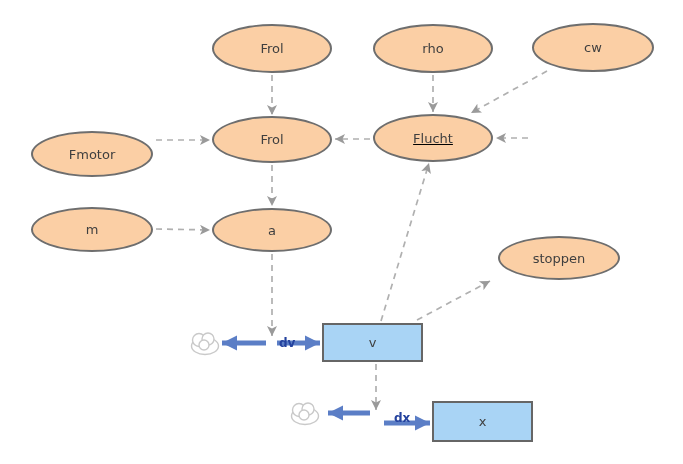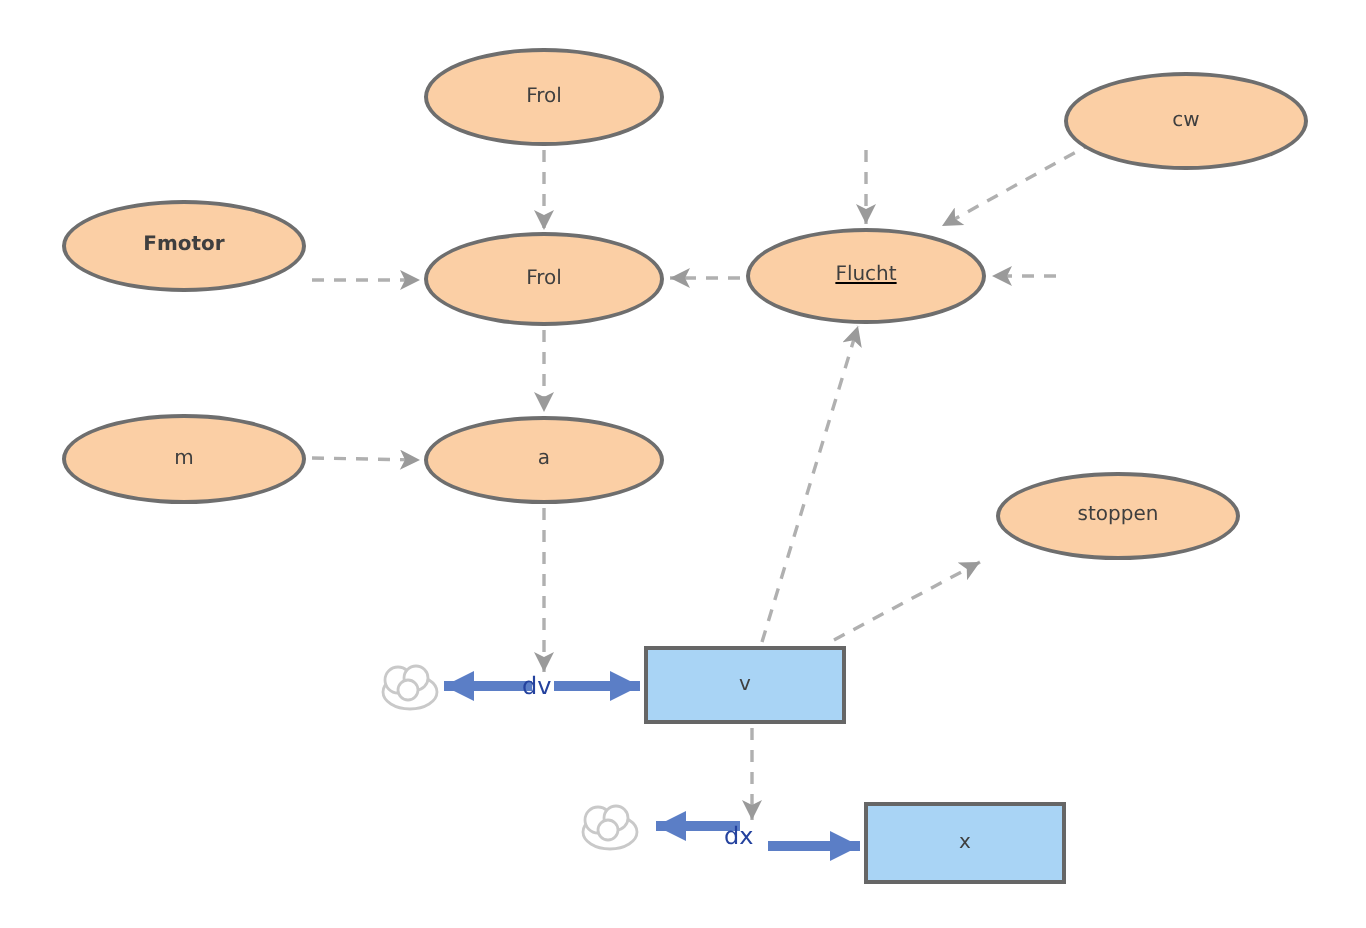--- a/index.html
+++ b/index.html
@@ -38,32 +38,33 @@
   }
   .stock{
     position:absolute;
     border:2px solid var(--stock-border,#666);
     background:var(--stock-fill,#A9D4F5);
     display:flex;align-items:center;justify-content:center;
     box-sizing:border-box;
     z-index:2;
   }
   .lbl{
-    font-size:10px;
+    font-size:13px;
     color:var(--node-text,#3F3F3F);
     white-space:nowrap;
     line-height:1;
   }
   .flowlbl{
     position:absolute;
     font-size:12px;
-    font-weight:normal;
+    font-weight:bold;
     color:var(--flow-label,#24429E);
     z-index:4;
     line-height:1;
+    margin-left:18px;
   }
 </style>
 </head>
 <body>
 
 <div class="canvas">
 
   <svg class="layer" width="683" height="464" viewBox="0 0 683 464" xmlns="http://www.w3.org/2000/svg">
     <defs>
       <marker id="arrow-gray" viewBox="0 0 10 10" refX="10" refY="5" markerWidth="11" markerHeight="10" orient="auto" markerUnits="userSpaceOnUse">
@@ -102,24 +103,27 @@
       <ellipse class="cloud" cx="0" cy="3" rx="13.5" ry="8.5"></ellipse>
       <circle class="cloud" cx="-6" cy="-3" r="6.5"></circle>
       <circle class="cloud" cx="3" cy="-4" r="6"></circle>
       <circle class="cloud" cx="-1" cy="2" r="5"></circle>
     </g>
   </svg>
 
   <div class="var" style="left:212px;top:24px;width:120px;height:49px;">
     <span class="lbl">Frol</span>
   </div>
-  <div class="var" style="left:532px;top:36px;width:122px;height:49px;">
+  <div class="var" style="left:373px;top:24px;width:120px;height:49px;">
+    <span class="lbl">rho</span>
+  </div>
+  <div class="var" style="left:532px;top:23px;width:122px;height:49px;">
     <span class="lbl">cw</span>
   </div>
-  <div class="var" style="left:31px;top:100px;width:122px;height:46px;font-weight:bold;">
+  <div class="var" style="left:31px;top:131px;width:122px;height:46px;">
     <span class="lbl">Fmotor</span>
   </div>
   <div class="var" style="left:212px;top:116px;width:120px;height:47px;">
     <span class="lbl">Frol</span>
   </div>
   <div class="var" style="left:373px;top:114px;width:120px;height:48px;text-decoration:underline;">
     <span class="lbl">Flucht</span>
   </div>
   <div class="var" style="left:31px;top:207px;width:122px;height:45px;">
     <span class="lbl">m</span>
@@ -132,15 +136,15 @@
   </div>
 
   <div class="stock" style="left:322px;top:323px;width:101px;height:39px;">
     <span class="lbl">v</span>
   </div>
   <div class="stock" style="left:432px;top:401px;width:101px;height:41px;">
     <span class="lbl">x</span>
   </div>
 
   <span class="flowlbl" style="left:261px;top:337px;">dv</span>
-  <span class="flowlbl" style="left:362px;top:412px;">dx</span>
+  <span class="flowlbl" style="left:376px;top:412px;">dx</span>
 
 </div>
 
 </body></html>

